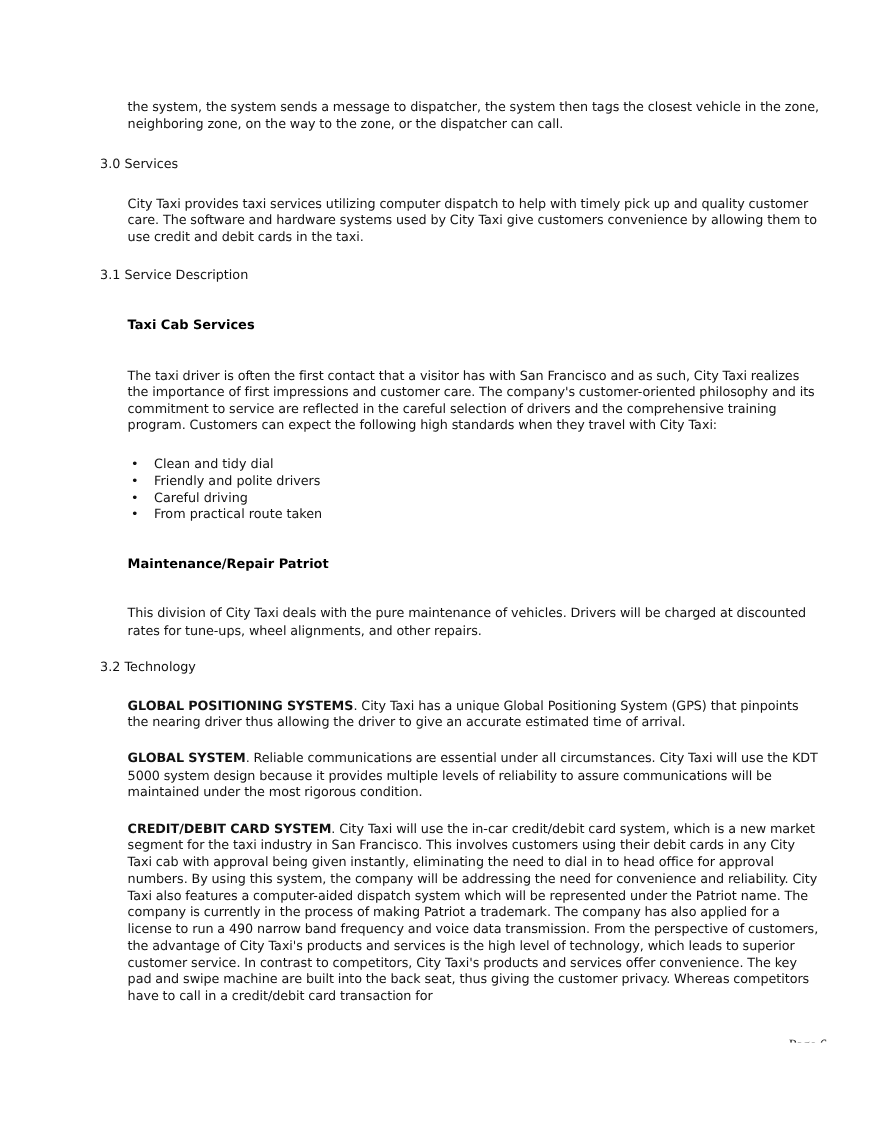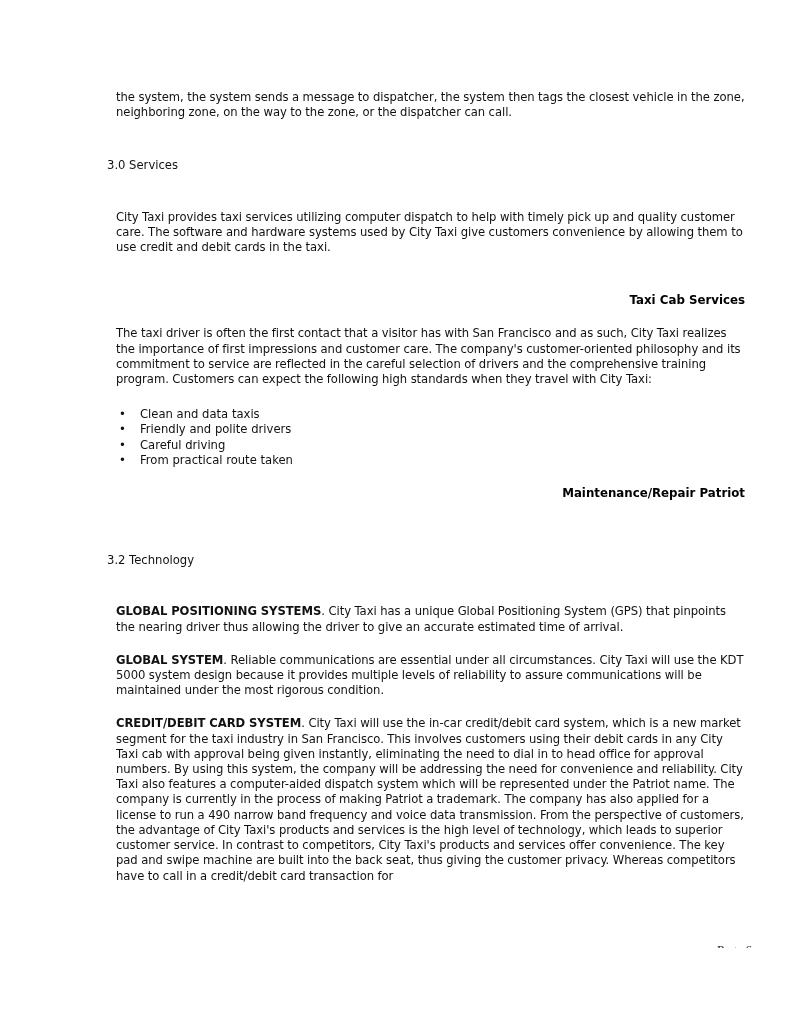--- a/index.html
+++ b/index.html
@@ -38,32 +38,31 @@
     letter-spacing: -0.05px;
   }
   .indent {
     margin-left: 25px;
     width: 629px;
   }
   .heading {
     font-size: 11.6px;
     line-height: 15.2px;
     color: #111111;
-    margin: 16px;
+    margin: 0;
     padding: 0;
   }
   .subhead {
     font-size: 11.8px;
     line-height: 15.2px;
     font-weight: bold;
     color: #000000;
-    margin: 0;
+    margin: 12px;
     padding: 0;
     margin-left: 25px;
-    text-align: right;
   }
   .run-in {
     font-weight: bold;
   }
   
   .gap-22 { height: 22px; }
   .gap-20 { height: 20px; }
   .gap-18 { height: 18px; }
 
   
@@ -114,35 +113,36 @@
     <div class="gap-22"></div>
 
     <p class="heading">3.0 Services</p>
 
     <div class="gap-20"></div>
 
     <p class="para indent">City Taxi provides taxi services utilizing computer dispatch to help with timely pick up and quality customer care. The software and hardware systems used by City Taxi give customers convenience by allowing them to use credit and debit cards in the taxi.</p>
 
     <div class="gap-20"></div>
 
+    <p class="heading">3.1 Service Description</p>
 
     <div class="gap-18"></div>
 
     <p class="subhead">Taxi Cab Services</p>
 
     <div class="gap-18"></div>
 
     <p class="para indent">The taxi driver is often the first contact that a visitor has with San Francisco and as such, City Taxi realizes the importance of first impressions and customer care. The company's customer-oriented philosophy and its commitment to service are reflected in the careful selection of drivers and the comprehensive training program. Customers can expect the following high standards when they travel with City Taxi:</p>
 
     <div class="gap-20"></div>
 
     <ul class="bullets">
       <li>
         <span class="bullet-dot">•</span>
-        <span>Clean and data taxis</span>
+        <span>Clean and tidy dial</span>
       </li>
       <li>
         <span class="bullet-dot">•</span>
         <span>Friendly and polite drivers</span>
       </li>
       <li>
         <span class="bullet-dot">•</span>
         <span>Careful driving</span>
       </li>
       <li>
@@ -150,20 +150,21 @@
         <span>From practical route taken</span>
       </li>
     </ul>
 
     <div class="gap-18"></div>
 
     <p class="subhead">Maintenance/Repair Patriot</p>
 
     <div class="gap-18"></div>
 
+    <p class="para indent">This division of City Taxi deals with the pure maintenance of vehicles. Drivers will be charged at discounted rates for tune-ups, wheel alignments, and other repairs.</p>
 
     <div class="gap-18"></div>
 
     <p class="heading">3.2 Technology</p>
 
     <div class="gap-20"></div>
 
     <p class="para indent">
       <span class="run-in">GLOBAL POSITIONING SYSTEMS</span><span>. City Taxi has a unique Global Positioning System (GPS) that pinpoints the nearing driver thus allowing the driver to give an accurate estimated time of arrival.</span>
     </p>

